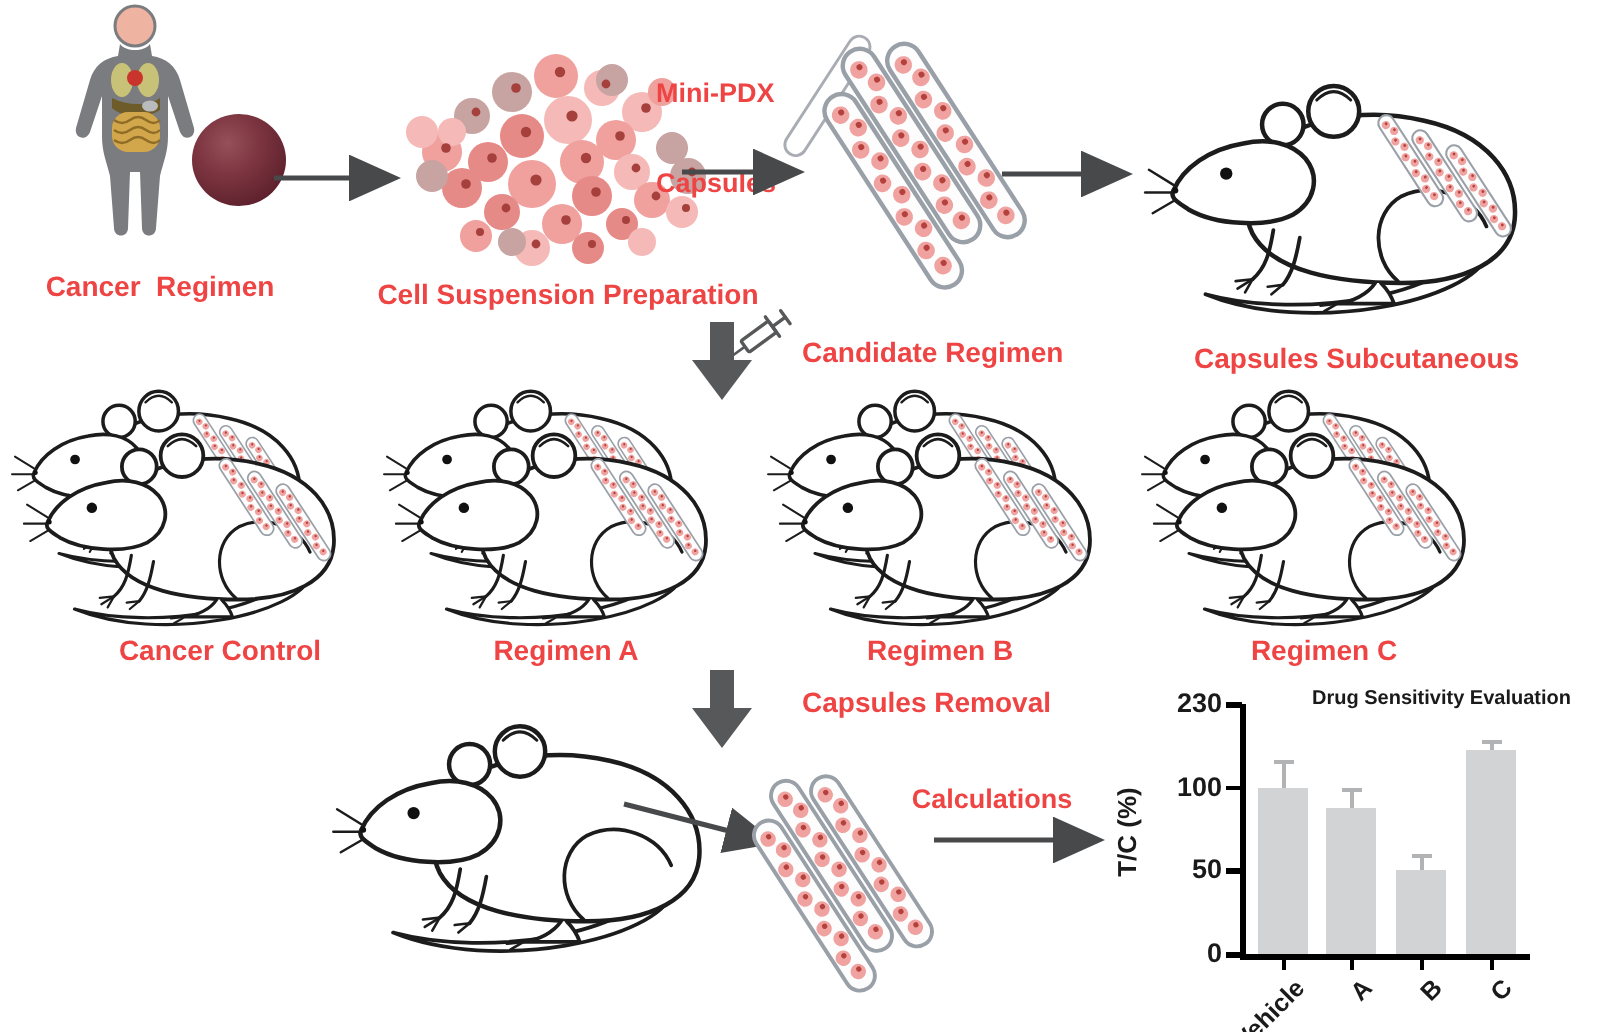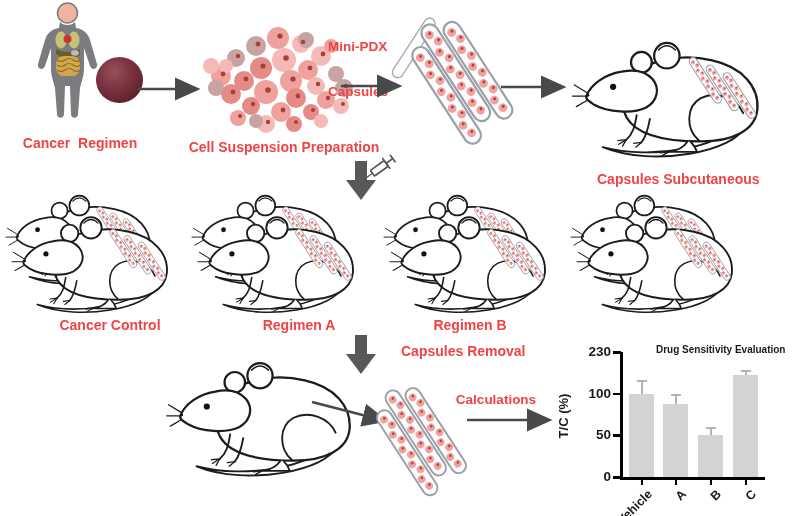--- a/index.html
+++ b/index.html
@@ -238,43 +238,45 @@
   </svg>
   <svg style="left:358px;top:146px;" width="48" height="42">
     <g transform="translate(8,32) rotate(-36)" stroke="#57585a" fill="#ffffff" stroke-linecap="round">
       <line x1="0" y1="0" x2="8" y2="0" stroke-width="1.3"></line>
       <rect x="8" y="-3.5" width="17" height="7" rx="1" stroke-width="1.7"></rect>
       <line x1="25" y1="-6" x2="25" y2="6" stroke-width="1.7"></line>
       <line x1="25" y1="0" x2="33" y2="0" stroke-width="1.7"></line>
       <line x1="33" y1="-4" x2="33" y2="4" stroke-width="1.7"></line>
     </g>
   </svg>
+  <div class="lbl" style="left:401px;top:168px;">Candidate Regimen</div>
 
   <svg style="left:0px;top:190px;" width="188" height="132" viewBox="0 0 230 162">
     <use href="#mousec-g" transform="translate(16,2) scale(0.9)"></use>
     <use href="#mousec-g" transform="translate(24,28) scale(0.97)"></use>
   </svg>
   <div class="lbl center" style="left:35px;top:317px;width:150px;">Cancer Control</div>
 
   <svg style="left:186px;top:190px;" width="188" height="132" viewBox="0 0 230 162">
     <use href="#mousec-g" transform="translate(16,2) scale(0.9)"></use>
     <use href="#mousec-g" transform="translate(24,28) scale(0.97)"></use>
   </svg>
-  <div class="lbl center" style="left:224px;top:317px;width:150px;">Regimen A</div>
+  <div class="lbl center" style="left:208px;top:317px;width:150px;">Regimen A</div>
 
   <svg style="left:378px;top:190px;" width="188" height="132" viewBox="0 0 230 162">
     <use href="#mousec-g" transform="translate(16,2) scale(0.9)"></use>
     <use href="#mousec-g" transform="translate(24,28) scale(0.97)"></use>
   </svg>
   <div class="lbl center" style="left:395px;top:317px;width:150px;">Regimen B</div>
 
   <svg style="left:565px;top:190px;" width="188" height="132" viewBox="0 0 230 162">
     <use href="#mousec-g" transform="translate(16,2) scale(0.9)"></use>
     <use href="#mousec-g" transform="translate(24,28) scale(0.97)"></use>
   </svg>
+  <div class="lbl center" style="left:587px;top:317px;width:150px;">Regimen C</div>
 
   <svg style="left:344px;top:335px;" width="34" height="40">
     <path d="M11,0 h12 v19 h9 L17,39 L2,19 h9 Z" fill="#57585a"></path>
   </svg>
   <div class="lbl" style="left:387px;top:343px;margin-left:14px;">Capsules Removal</div>
 
   <svg style="left:176px;top:358px;" width="196" height="126" viewBox="0 0 210 135">
     <use href="#mouse-g"></use>
   </svg>
 

